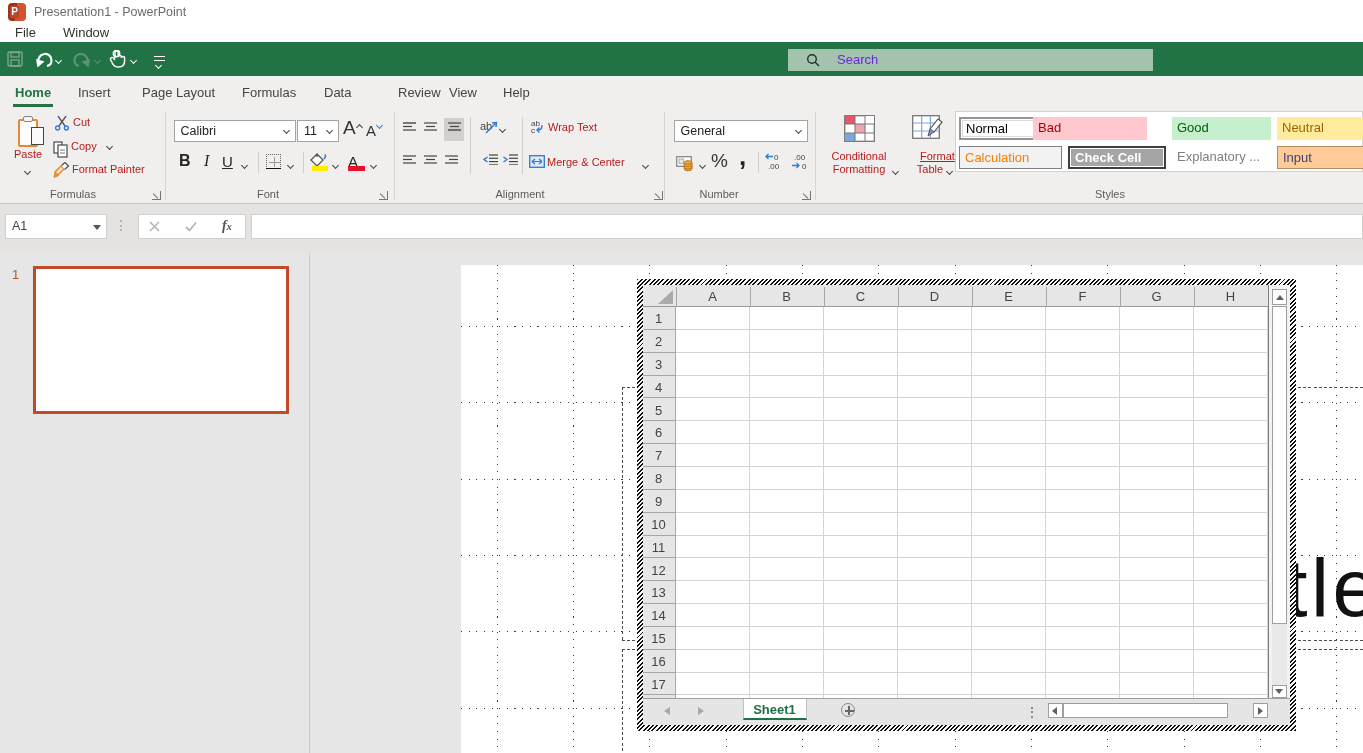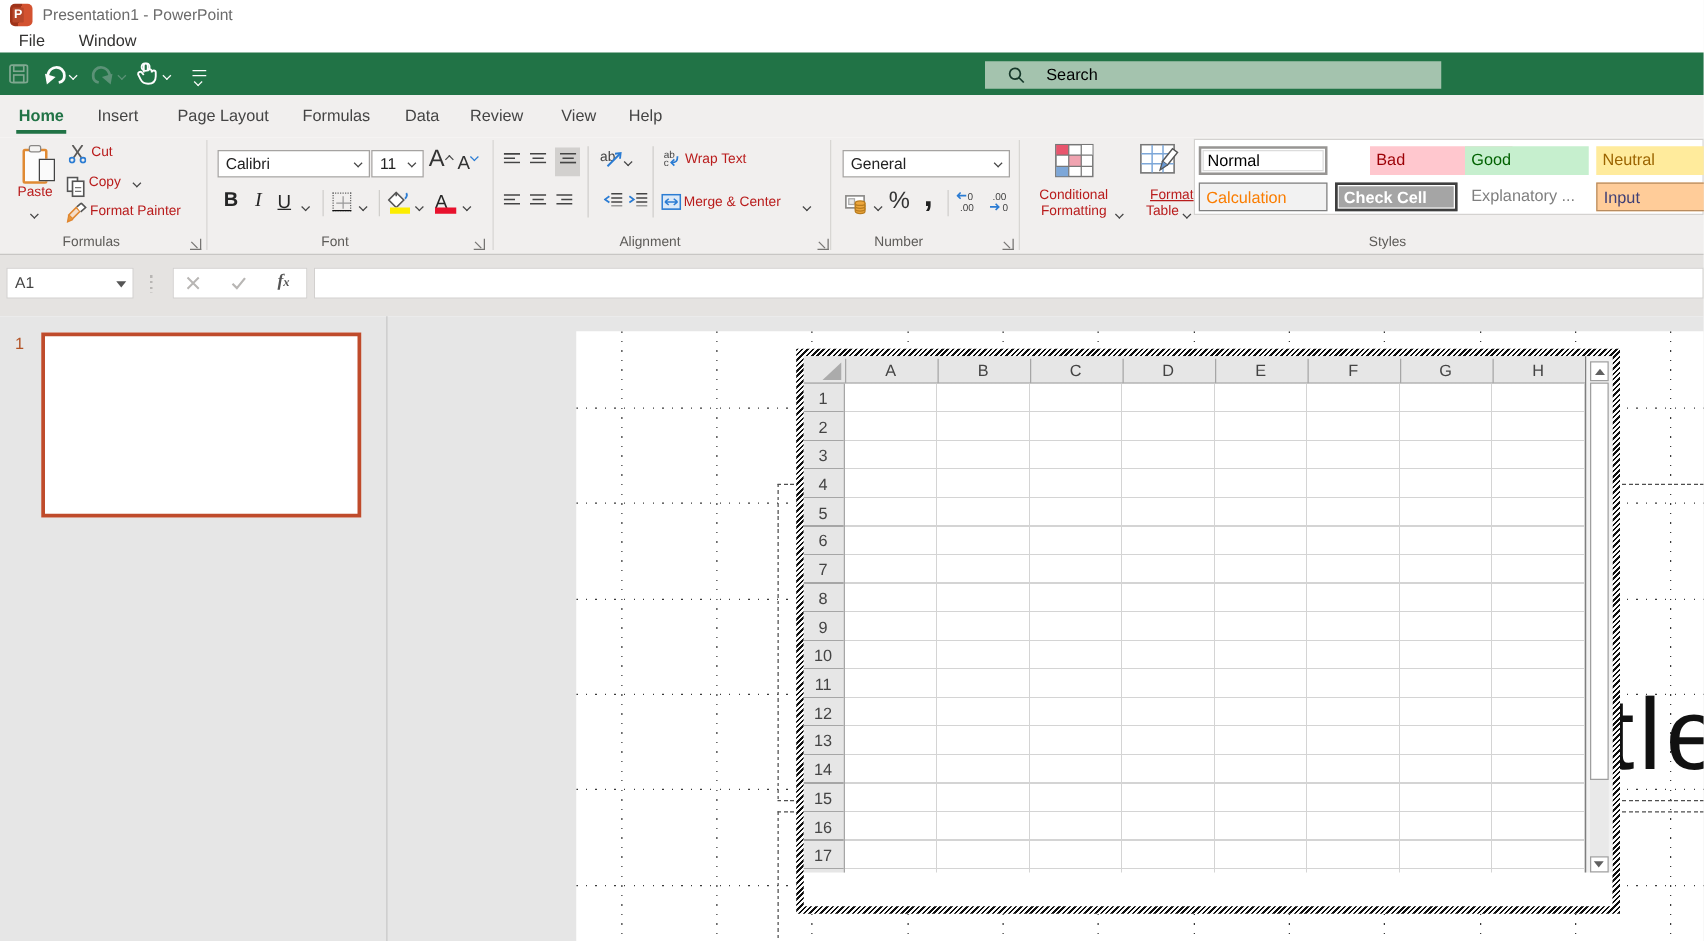--- a/index.html
+++ b/index.html
@@ -14,21 +14,21 @@
     color:#fff; font-size:10px; font-weight:bold; line-height:12px; text-align:center; }
   #titletext { position:absolute; left:34px; top:4.5px; font-size:12.5px; color:#6b6b6b; }
 
   
   #menubar { position:absolute; left:0; top:23px; width:1363px; height:19px; background:#fff; }
   #menubar span { position:absolute; top:2px; font-size:13px; color:#323130; }
 
   
   #greenbar { position:absolute; left:0; top:42px; width:1363px; height:34px; background:#217346; }
   #searchbox { position:absolute; left:788px; top:7px; width:365px; height:22px; background:#a4c3ae; }
-  #searchbox .stext { position:absolute; left:49px; top:3px; font-size:13px; color:#000000; }
+  #searchbox .stext { position:absolute; left:49px; top:3px; font-size:13px; color:#6d28d9; }
 
   
   #tabrow { position:absolute; left:0; top:76px; width:1363px; height:34px; background:#f1efee; }
   #tabrow span { position:absolute; top:9px; font-size:13px; color:#444; }
   #hometab { color:#217346 !important; font-weight:bold; }
   #homeul { position:absolute; left:13px; top:28px; width:40px; height:3px; background:#217346; }
 
   
   #ribbon { position:absolute; left:0; top:110px; width:1363px; height:94px; background:#f1efee; border-bottom:1px solid #c8c6c4; }
   .gsep { position:absolute; top:2px; width:1px; height:88px; background:#d8d6d3; }
@@ -136,21 +136,21 @@
       </svg>
       <div class="stext">Search</div>
     </div>
   </div>
   <div id="tabrow">
     <span id="hometab" style="left:15px;">Home</span>
     <span style="left:78px;">Insert</span>
     <span style="left:142px;">Page Layout</span>
     <span style="left:242px;">Formulas</span>
     <span style="left:324px;">Data</span>
-    <span style="left:376px;">Review</span>
+    <span style="left:398px;">Review</span>
     <span style="left:449px;">View</span>
     <span style="left:503px;">Help</span>
     <div id="homeul"></div>
   </div>
   <div id="ribbon">
     <div class="gsep" style="left:165px;"></div>
     <div class="gsep" style="left:394px;"></div>
     <div class="gsep" style="left:664px;"></div>
     <div class="gsep" style="left:815px;"></div>
     <div class="glabel" style="left:13px;">Formulas</div>
@@ -346,21 +346,21 @@
       <rect x="0.7" y="0.7" width="26.6" height="22.6" fill="#fff" stroke="#777" stroke-width="1.3"></rect>
       <path d="M1 8 L27 8 M1 16 L27 16 M9.7 1 L9.7 23 M18.4 1 L18.4 23" stroke="#7da7d8" stroke-width="1.2" fill="none"></path>
       <path d="M18 14 L26 4 L30 7 L22 17 Z" fill="#fff" stroke="#555" stroke-width="1.2"></path>
       <path d="M18 14 L16 21 L22 17" fill="#6a98d0" stroke="#555" stroke-width="1"></path>
     </svg>
     <div class="t12" style="left:920px; top:40px; width:74px; text-align:left;text-decoration:underline;">Format as</div>
     <div class="t12" style="left:893px; top:53px; width:74px; text-align:center;">Table</div>
     <div class="caret" style="left:947px; top:58px;"></div>
     <div class="ic" style="left:955px; top:1px; width:408px; height:61px; background:#fff; border:1px solid #d4d2d0;"></div>
     <div class="galcell" style="left:959px; top:7px; width:103px; background:#fff; border:2px solid #979593; box-shadow:inset 0 0 0 1px #fff,inset 0 0 0 2px #dcdcdc; color:#000; line-height:19px;">Normal</div>
-    <div class="galcell" style="left:1096px; top:7px; width:114px; background:#ffc7ce; color:#9c0006;">Bad</div>
+    <div class="galcell" style="left:1033px; top:7px; width:114px; background:#ffc7ce; color:#9c0006;">Bad</div>
     <div class="galcell" style="left:1172px; top:7px; width:99px; background:#c6efce; color:#006100;">Good</div>
     <div class="galcell" style="left:1277px; top:7px; width:89px; background:#ffeb9c; color:#9c6500;">Neutral</div>
     <div class="galcell" style="left:959px; top:36px; width:103px; background:#f2f2f2; border:1px solid #7f7f7f; color:#fa7d00; line-height:21px;">Calculation</div>
     <div class="galcell" style="left:1068px; top:36px; width:98px; background:#a5a5a5; border:2px solid #3f3f3f; box-shadow:inset 0 0 0 1px #fff; color:#fff; line-height:19px; font-weight:bold;">Check Cell</div>
     <div class="galcell" style="left:1172px; top:36px; width:99px; color:#7f7f7f; ">Explanatory ...</div>
     <div class="galcell" style="left:1277px; top:36px; width:89px; background:#ffcc99; border:1px solid #b88b5e; color:#3f3f76;">Input</div>
   </div>
   <div id="fbar">
     <div class="fbox" style="left:5px; top:10px; width:102px; height:25px;">
       <div style="position:absolute; left:6px; top:4px; font-size:12.5px; color:#444;">A1</div>
@@ -452,16 +452,33 @@
           <div id="vscroll">
             <div class="sbtn" style="left:3px; top:4px; width:15px; height:15.5px;">
               <div style="position:absolute; left:3px; top:4.5px; width:0; height:0; border-left:4px solid transparent; border-right:4px solid transparent; border-bottom:5px solid #606060;"></div>
             </div>
             <div class="sbtn" style="left:3px; top:20.8px; width:15px; height:318px;"></div>
             <div style="position:absolute; left:3px; top:338.8px; width:15px; height:61px; background:#e9e9e9;"></div>
             <div class="sbtn" style="left:3px; top:399.6px; width:15px; height:12.8px;">
               <div style="position:absolute; left:2.5px; top:3px; width:0; height:0; border-left:4px solid transparent; border-right:4px solid transparent; border-top:5px solid #606060;"></div>
             </div>
           </div>
+          <div id="tabbar">
+            <div class="navarr" style="left:21.5px; border-right:6px solid #a8a8a8;"></div>
+            <div class="navarr" style="left:55.5px; border-left:6px solid #a8a8a8;"></div>
+            <div id="sheettab">
+              <span>Sheet1</span>
+            </div>
+            <div id="plus"></div>
+            <div style="position:absolute; left:388px; top:8px; width:2px; height:11px;
+              background:repeating-linear-gradient(to bottom,#8a8a8a 0 2px,transparent 2px 4.5px);"></div>
+            <div class="sbtn" style="left:405.4px; top:4px; width:14.8px; height:15px;">
+              <div style="position:absolute; left:3px; top:2.5px; width:0; height:0; border-top:4px solid transparent; border-bottom:4px solid transparent; border-right:5px solid #606060;"></div>
+            </div>
+            <div class="sbtn" style="left:420.2px; top:4px; width:165px; height:15px;"></div>
+            <div class="sbtn" style="left:610.9px; top:4px; width:14.8px; height:15px;">
+              <div style="position:absolute; left:4px; top:2.5px; width:0; height:0; border-top:4px solid transparent; border-bottom:4px solid transparent; border-left:5px solid #606060;"></div>
+            </div>
+          </div>
         </div>
       </div>
     </div>
   </div>
 
 </body></html>

